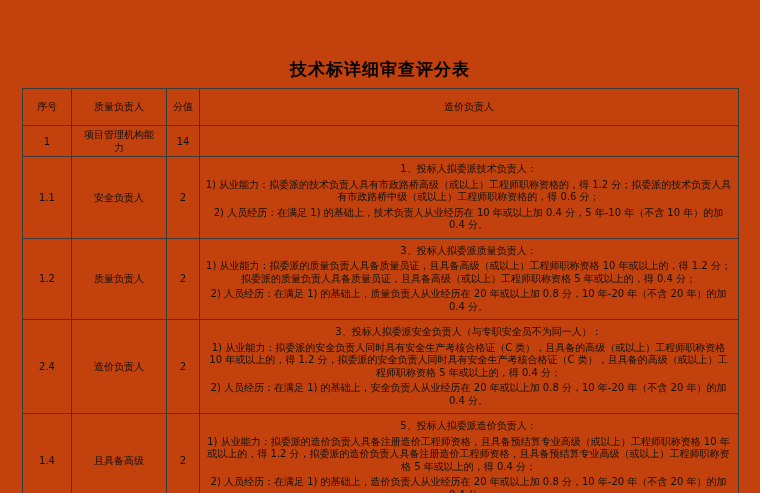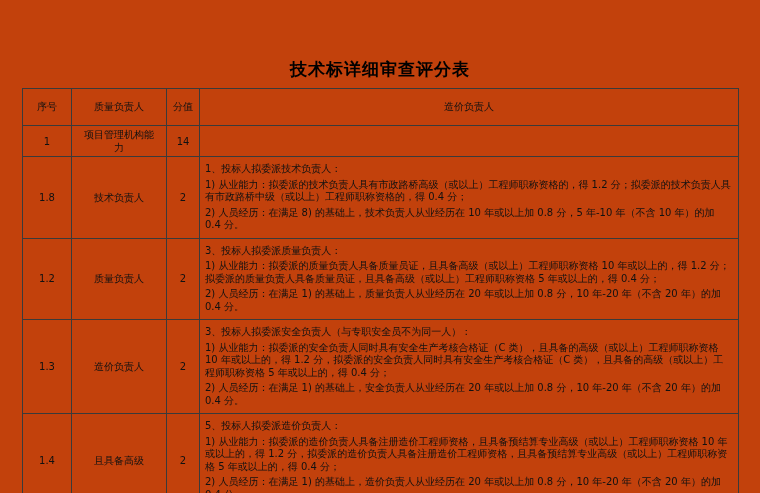--- a/index.html
+++ b/index.html
@@ -50,21 +50,21 @@
     text-align: center;
     line-height: 12px;
     padding: 12px 2px;
   }
   td.c-no, td.c-item, td.c-score {
     text-align: center;
     padding: 2px 8px;
     line-height: 13px;
   }
   td.c-criteria {
-    text-align: left;
+    text-align: center;
     vertical-align: middle;
     padding: 3px 6px 3px 5px;
     margin-left: 8px;
   }
   td.c-criteria p {
     line-height: 12.5px;
     margin: 3px 0;
   }
   tr.r-group td { height: 26px; }
   tr.r-11 td { height: 74px; }
@@ -96,43 +96,43 @@
     </thead>
     <tbody>
       <tr class="r-group">
         <td class="c-no">1</td>
         <td class="c-item">项目管理机构能力</td>
         <td class="c-score">14</td>
         <td class="c-criteria"></td>
       </tr>
 
       <tr class="r-11">
-        <td class="c-no">1.8</td>
-        <td class="c-item">技术负责人</td>
+        <td class="c-no">1.1</td>
+        <td class="c-item">安全负责人</td>
         <td class="c-score">2</td>
         <td class="c-criteria">
           <p>1、投标人拟委派技术负责人：</p>
-          <p>1) 从业能力：拟委派的技术负责人具有市政路桥高级（或以上）工程师职称资格的，得 1.2 分；拟委派的技术负责人具有市政路桥中级（或以上）工程师职称资格的，得 0.4 分；</p>
-          <p>2) 人员经历：在满足 8) 的基础上，技术负责人从业经历在 10 年或以上加 0.8 分，5 年-10 年（不含 10 年）的加 0.4 分。</p>
+          <p>1) 从业能力：拟委派的技术负责人具有市政路桥高级（或以上）工程师职称资格的，得 1.2 分；拟委派的技术负责人具有市政路桥中级（或以上）工程师职称资格的，得 0.6 分；</p>
+          <p>2) 人员经历：在满足 1) 的基础上，技术负责人从业经历在 10 年或以上加 0.4 分，5 年-10 年（不含 10 年）的加 0.4 分。</p>
         </td>
       </tr>
 
       <tr class="r-12">
         <td class="c-no">1.2</td>
         <td class="c-item">质量负责人</td>
         <td class="c-score">2</td>
         <td class="c-criteria">
           <p>3、投标人拟委派质量负责人：</p>
           <p>1) 从业能力：拟委派的质量负责人具备质量员证，且具备高级（或以上）工程师职称资格 10 年或以上的，得 1.2 分；拟委派的质量负责人具备质量员证，且具备高级（或以上）工程师职称资格 5 年或以上的，得 0.4 分；</p>
           <p>2) 人员经历：在满足 1) 的基础上，质量负责人从业经历在 20 年或以上加 0.8 分，10 年-20 年（不含 20 年）的加 0.4 分。</p>
         </td>
       </tr>
 
       <tr class="r-13">
-        <td class="c-no">1.3</td>
+        <td class="c-no">2.4</td>
         <td class="c-item">造价负责人</td>
         <td class="c-score">2</td>
         <td class="c-criteria">
           <p>3、投标人拟委派安全负责人（与专职安全员不为同一人）：</p>
           <p>1) 从业能力：拟委派的安全负责人同时具有安全生产考核合格证（C 类），且具备的高级（或以上）工程师职称资格 10 年或以上的，得 1.2 分，拟委派的安全负责人同时具有安全生产考核合格证（C 类），且具备的高级（或以上）工程师职称资格 5 年或以上的，得 0.4 分；</p>
           <p>2) 人员经历：在满足 1) 的基础上，安全负责人从业经历在 20 年或以上加 0.8 分，10 年-20 年（不含 20 年）的加 0.4 分。</p>
         </td>
       </tr>
 
       <tr class="r-14">

